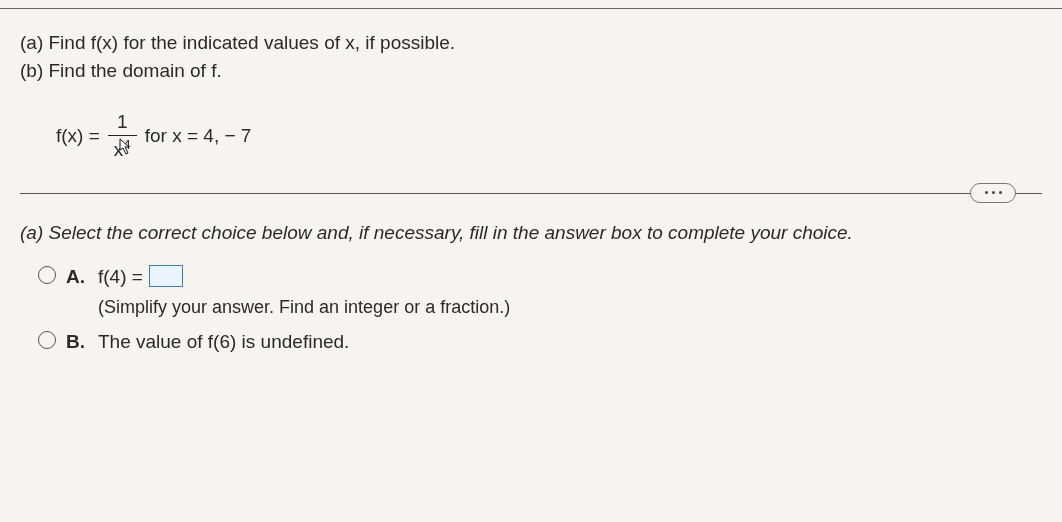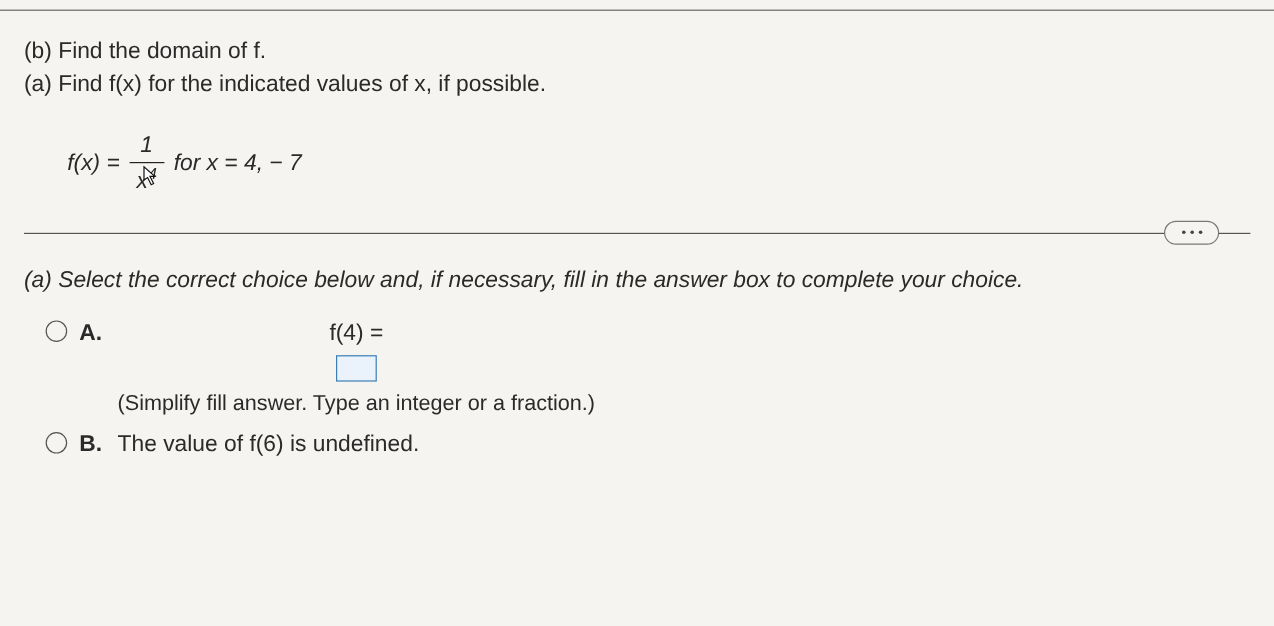--- a/index.html
+++ b/index.html
@@ -20,21 +20,20 @@
       top: 8px; left: 0; right: 0;
       height: 1px;
       background: #666;
     }
     .prompt p { margin: 2px 0; }
     .formula-row {
       margin: 26px 0 30px 36px;
       display: flex;
       align-items: center;
       gap: 6px;
-      font-style: italic;
     }
     .frac {
       display: inline-flex;
       flex-direction: column;
       align-items: center;
       vertical-align: middle;
       margin: 0 2px;
       position: relative;
     }
     .frac .num { padding: 0 6px; }
@@ -85,40 +84,40 @@
       appearance: none;
       width: 18px; height: 18px;
       border: 1.5px solid #555;
       border-radius: 50%;
       margin-top: 2px;
       cursor: pointer;
       flex-shrink: 0;
     }
     .choice-label { font-weight: bold; min-width: 22px; }
     .choice-body { display: flex; flex-direction: column; gap: 6px; }
-    .expr-line { display: flex; align-items: center; gap: 6px; flex-direction: column; }
+    .expr-line { display: flex; align-items: center; gap: 6px; }
     .answer-box {
       width: 34px;
       height: 22px;
       border: 1px solid #3b7db5;
       background: #eaf3fb;
       font-size: 16px;
       text-align: center;
     }
     .hint { font-size: 18px; color: #2a2a2a; }
     sup { font-size: 0.7em; vertical-align: super; }
   </style>
 </head>
 <body>
 
 <div class="top-line"></div>
 
 <div class="prompt">
+  <p>(a) Find f(x) for the indicated values of x, if possible.</p>
   <p>(b) Find the domain of f.</p>
-  <p>(a) Find f(x) for the indicated values of x, if possible.</p>
 </div>
 
 <div class="formula-row">
   <span>f(x) =</span>
   <span class="frac">
     <span class="num">1</span>
     <span class="bar"></span>
     <span class="den">
       <span>x</span><sup>4</sup>
       <span class="cursor">
@@ -143,21 +142,21 @@
 <p class="instruction">(a) Select the correct choice below and, if necessary, fill in the answer box to complete your choice.</p>
 
 <div class="choice">
   <input type="radio" name="pa" class="radio" style="">
   <span class="choice-label">A.</span>
   <div class="choice-body">
     <div class="expr-line">
       <span>f(4) =</span>
       <input type="text" class="answer-box" value="" style="">
     </div>
-    <span class="hint">(Simplify fill answer. Type an integer or a fraction.)</span>
+    <span class="hint">(Simplify your answer. Find an integer or a fraction.)</span>
   </div>
 </div>
 
 <div class="choice">
   <input type="radio" name="pa" class="radio" style="">
   <span class="choice-label">B.</span>
   <div class="choice-body">
     <span>The value of f(6) is undefined.</span>
   </div>
 </div>

